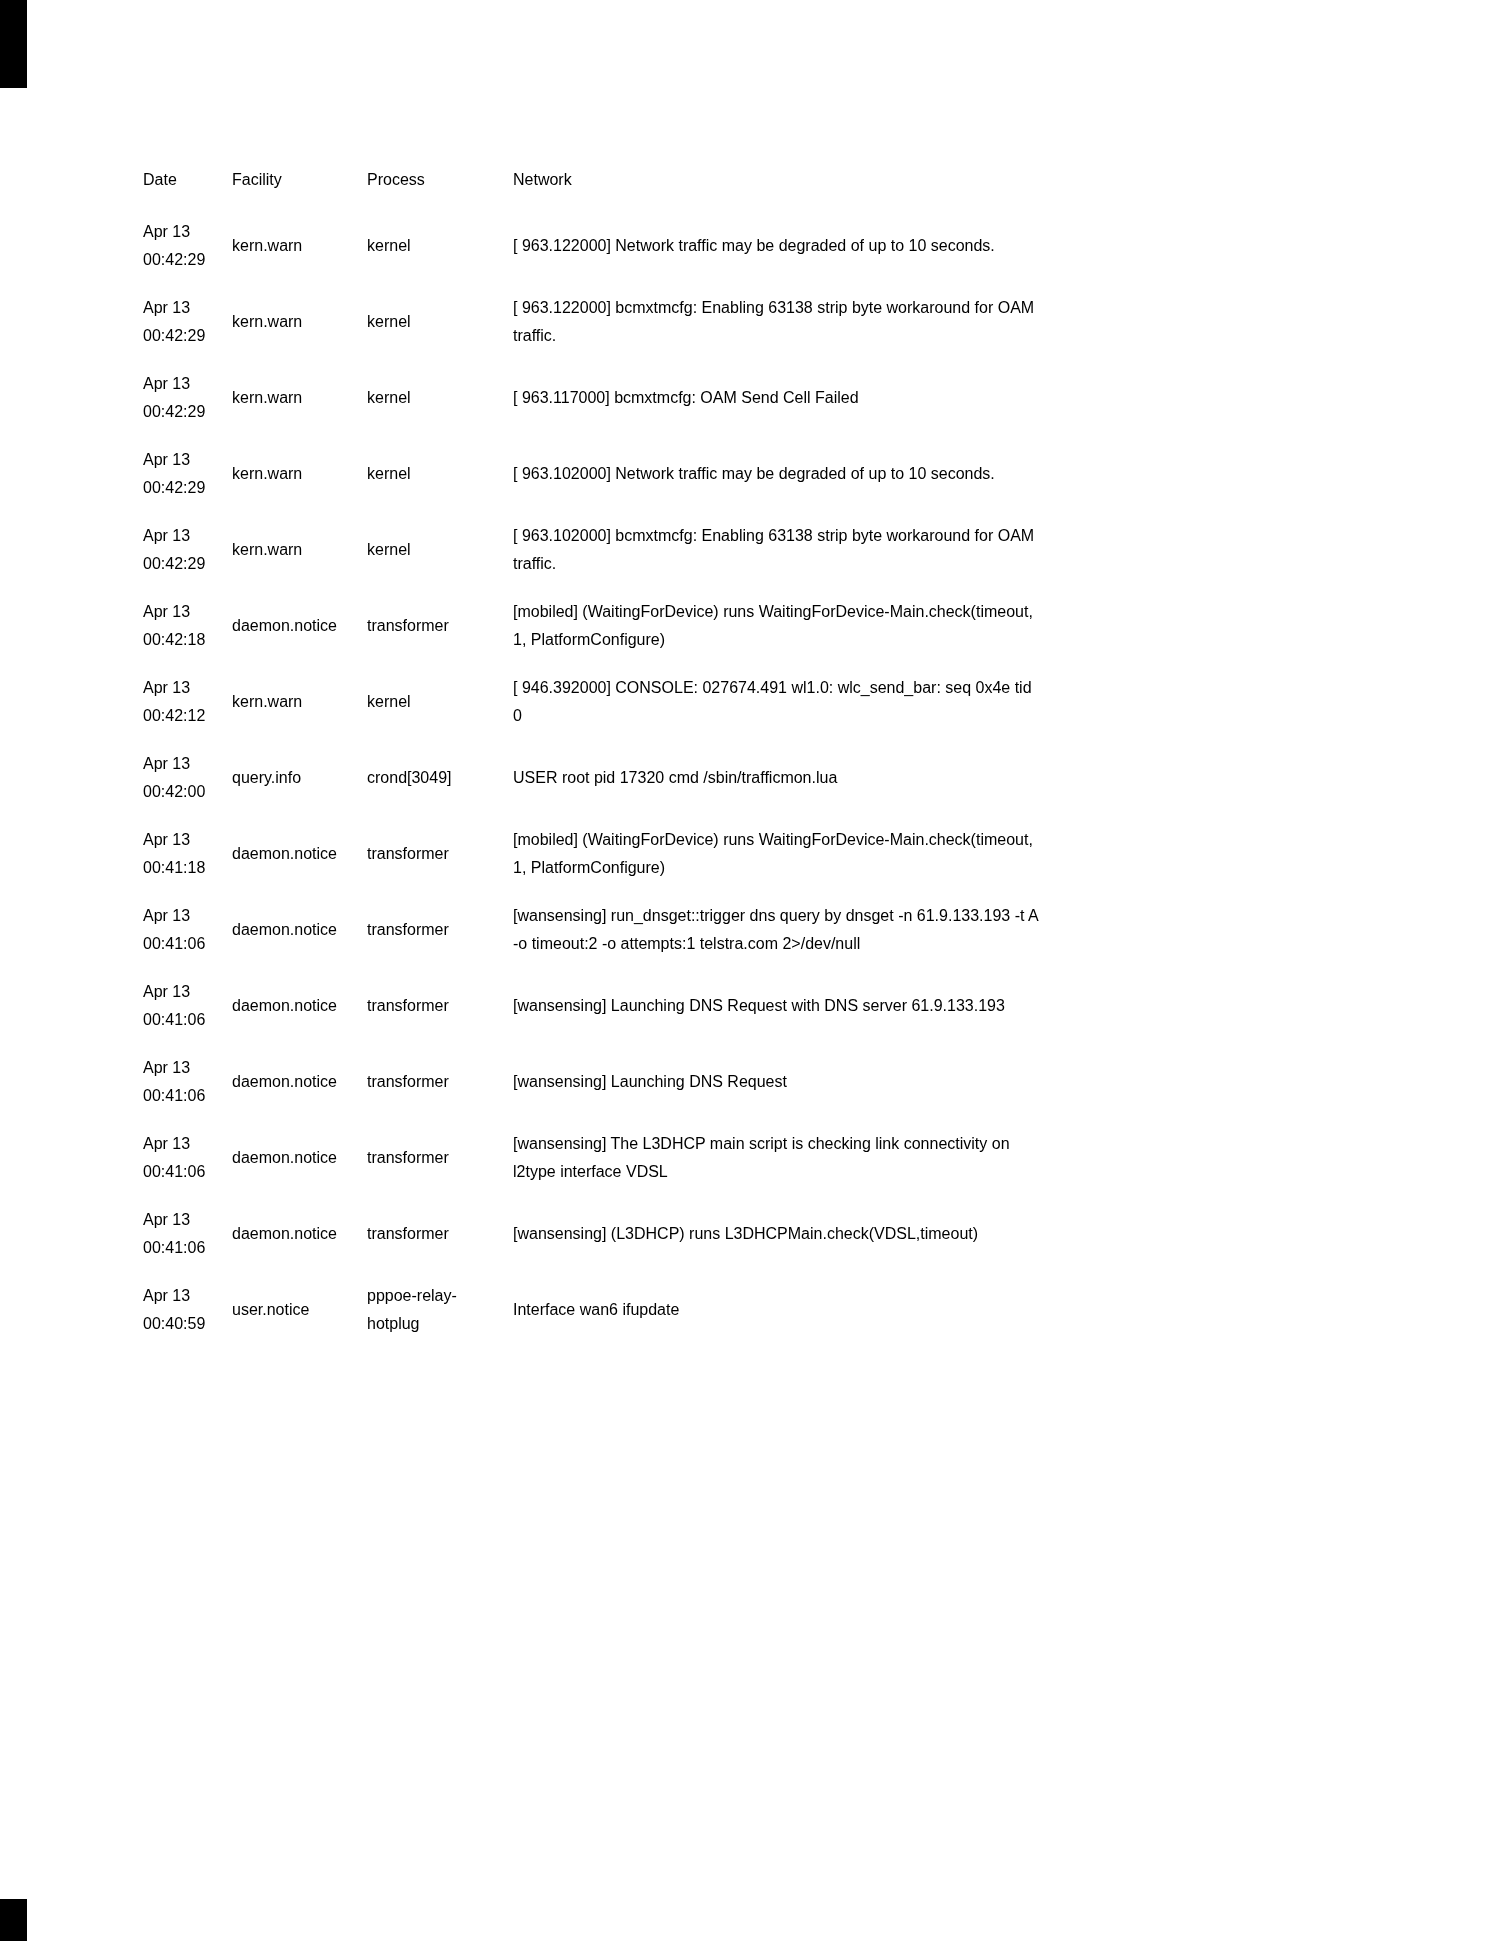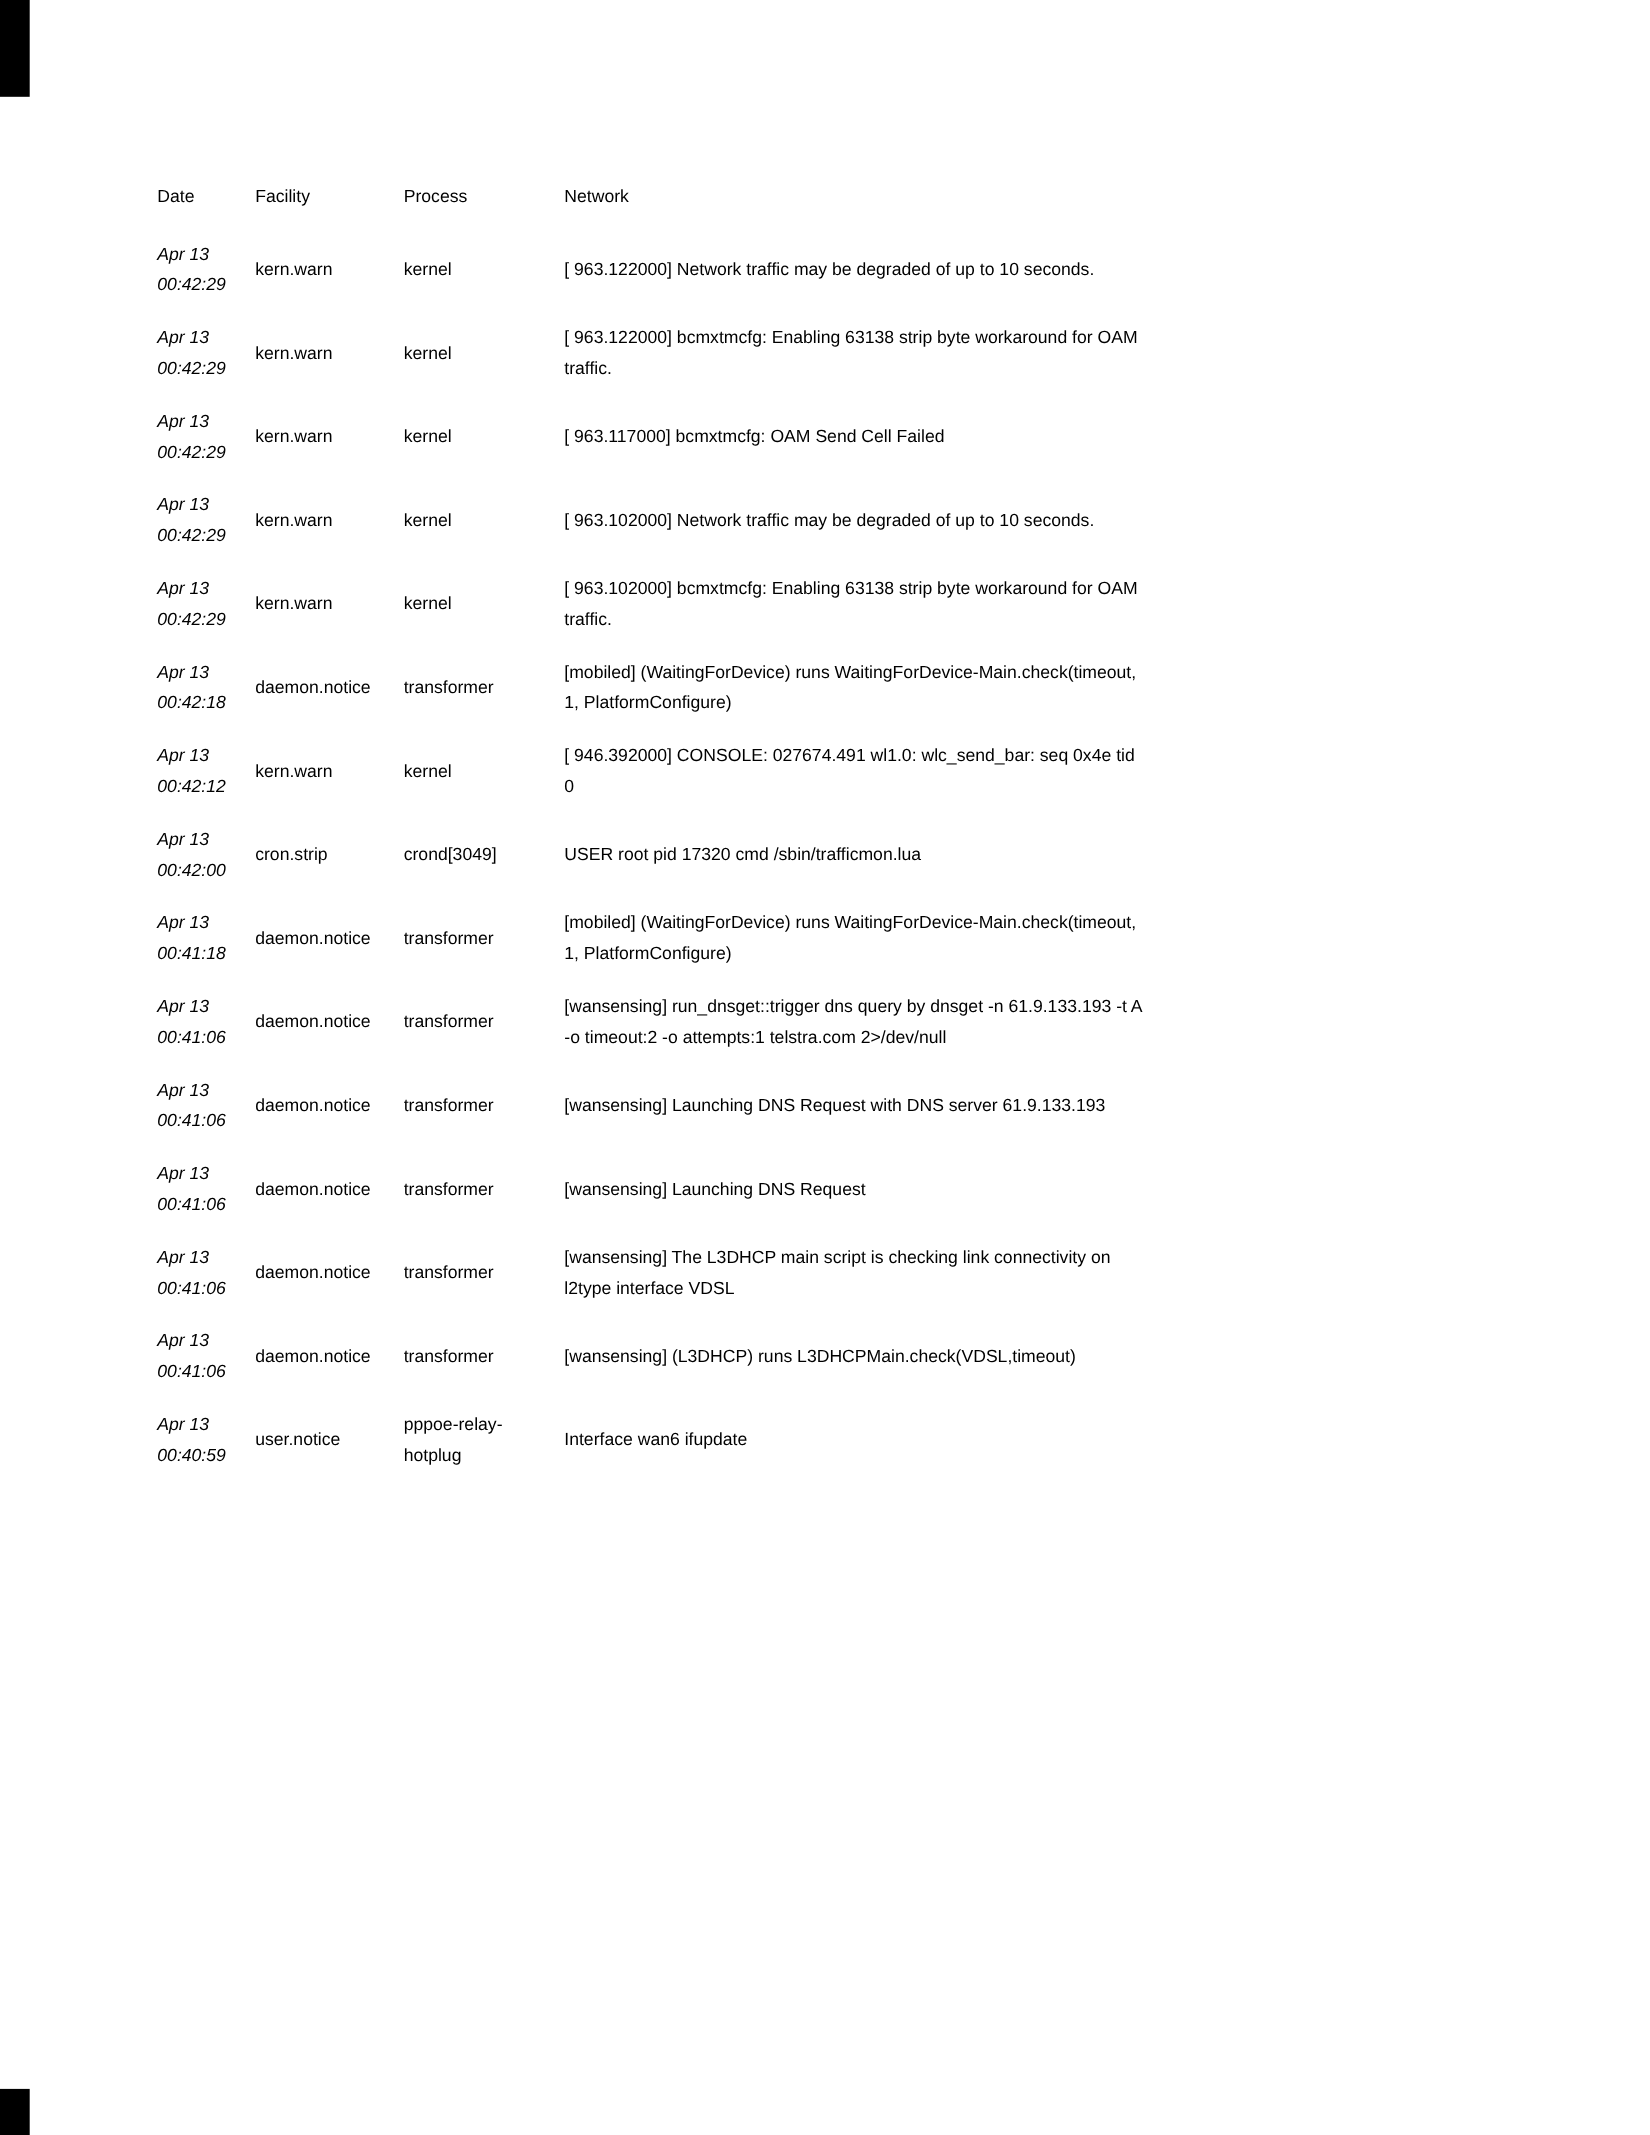--- a/index.html
+++ b/index.html
@@ -51,21 +51,20 @@
   table.log-table th {
     padding: 0 4px 14px 0;
   }
   col.c-date     { width: 89px; }
   col.c-facility { width: 135px; }
   col.c-process  { width: 146px; }
   col.c-message  { width: 535px; }
   .date-line {
     display: block;
     white-space: nowrap;
-    font-style: italic;
   }
 </style>
 </head>
 <body>
 
 <div class="edge-block top-left"></div>
 <div class="edge-block bottom-left"></div>
 
 <div class="log-table-wrap">
   <table class="log-table">
@@ -152,21 +151,21 @@
     <td>kern.warn</td>
     <td>kernel</td>
     <td>[ 946.392000] CONSOLE: 027674.491 wl1.0: wlc_send_bar: seq 0x4e tid 0</td>
   </tr>
 
   <tr>
     <td>
       <span class="date-line">Apr 13</span>
       <span class="date-line">00:42:00</span>
     </td>
-    <td>cron.strip</td>
+    <td>query.info</td>
     <td>crond[3049]</td>
     <td>USER root pid 17320 cmd /sbin/trafficmon.lua</td>
   </tr>
 
   <tr>
     <td>
       <span class="date-line">Apr 13</span>
       <span class="date-line">00:41:18</span>
     </td>
     <td>daemon.notice</td>

